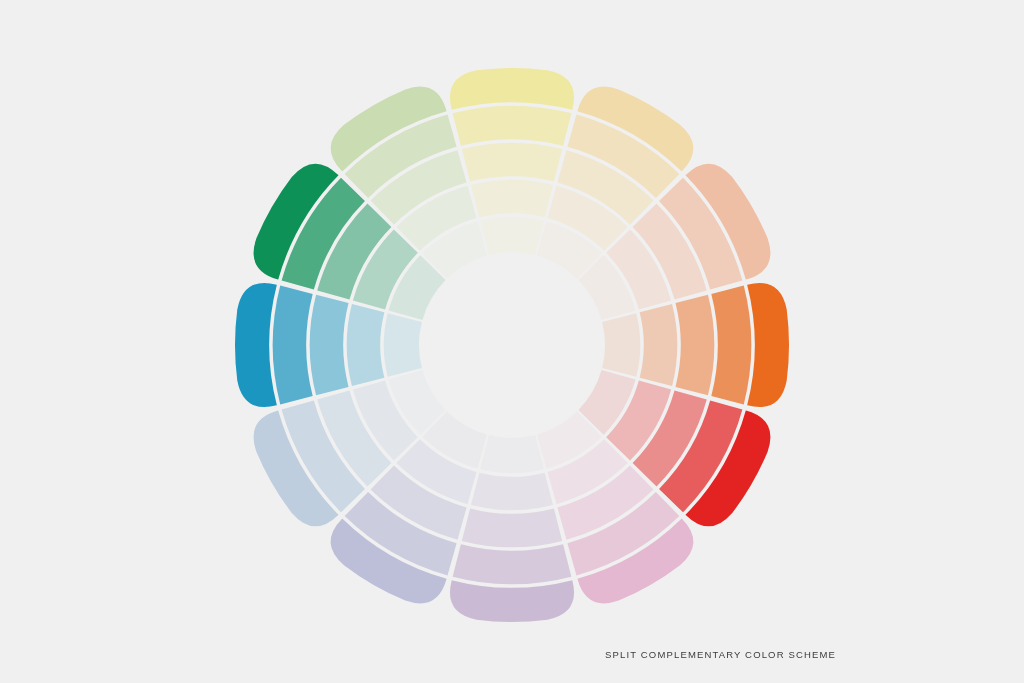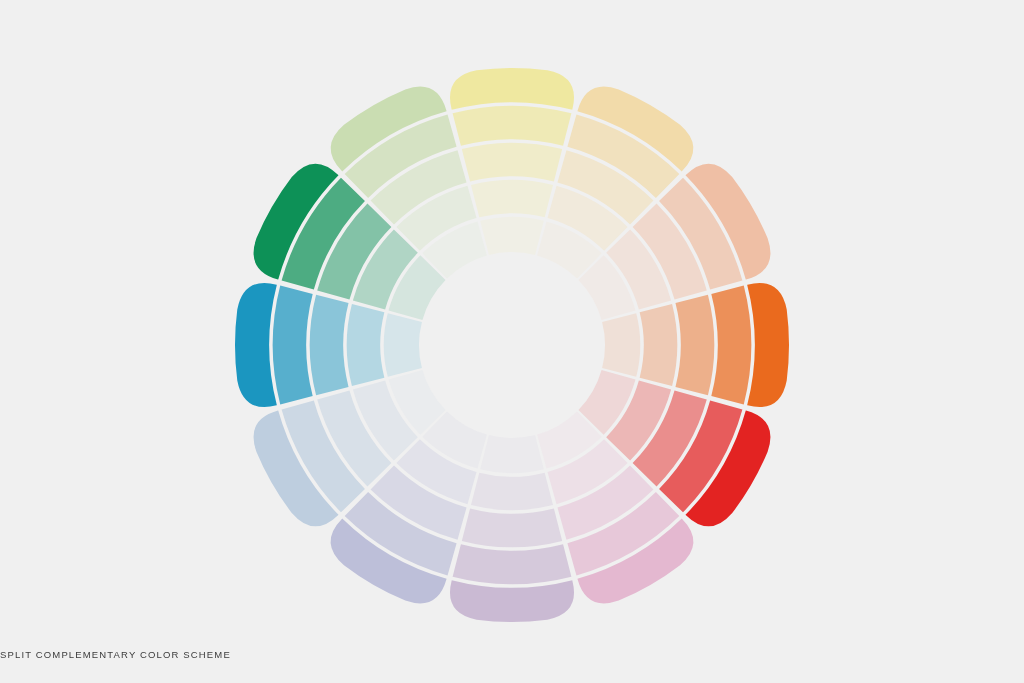--- a/index.html
+++ b/index.html
@@ -25,21 +25,21 @@
   #wheel-svg {
     display: block;
     width: 1024px;
     height: 683px;
   }
   .caption {
     position: absolute;
     left: 0;
     top: 649px;
     width: 836px;
-    text-align: left;
+    text-align: right;
     font-family: "Liberation Sans", sans-serif;
     font-size: 9.5px;
     letter-spacing: 1.15px;
     color: #3b3b3b;
     white-space: nowrap;
   }
 </style>
 </head>
 <body>
 

